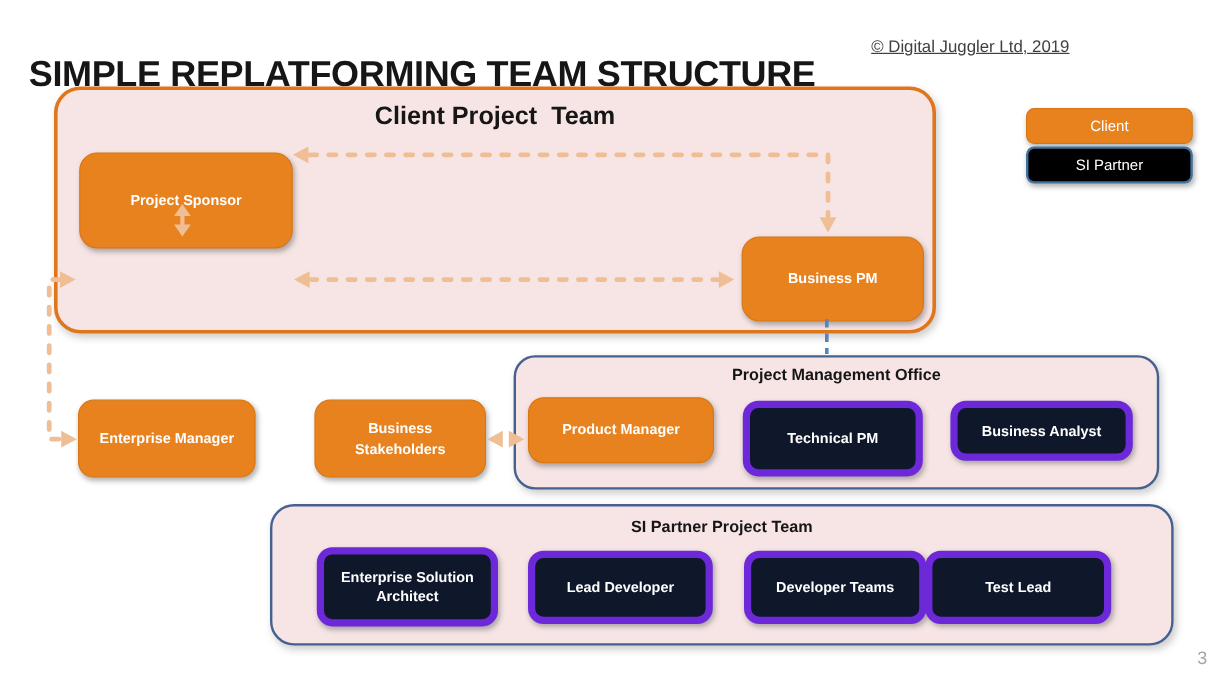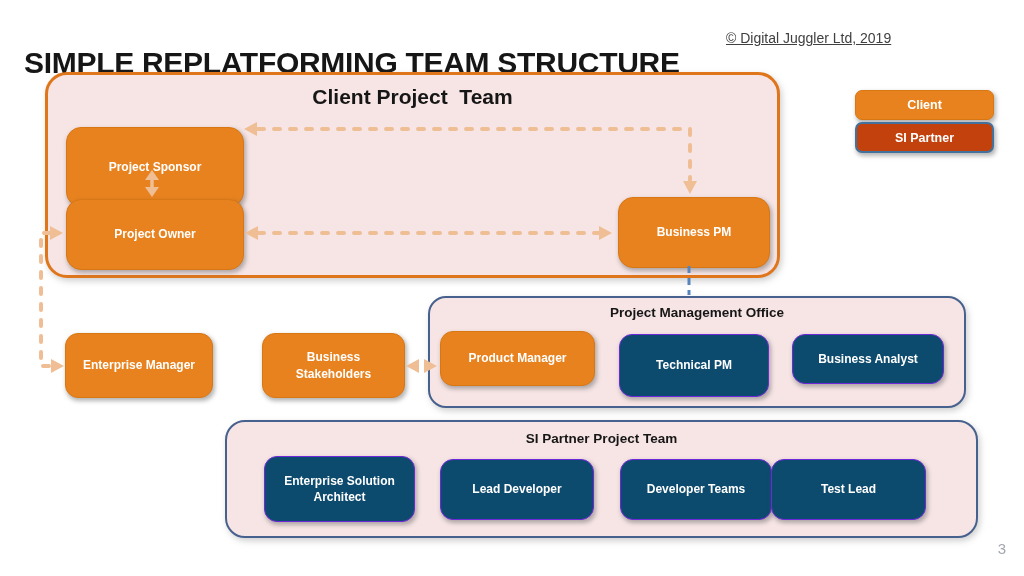--- a/index.html
+++ b/index.html
@@ -27,45 +27,45 @@
   }
 
   
   .node {
     position:absolute; display:flex; align-items:center; justify-content:center;
     text-align:center; color:#ffffff; font-weight:700; font-size:12px;
     line-height:1.35; border-radius:13px; padding:4px 10px;
     box-shadow:1.5px 2.5px 4px rgba(90,90,90,0.45);
   }
   .node.orange { background:#E8821E; border:1px solid #d97713; }
-  .node.blue   { background:#0c4a6e; border:1px solid #6d28d9;align-items:center; }
+  .node.blue   { background:#0f172a; border:6px solid #6d28d9;align-items:center; }
 
   
   .group {
     position:absolute; border-radius:22px; background:#F7E5E5;
     box-shadow:2px 3px 6px rgba(120,120,120,0.35);
   }
   .group.orange-border { border:3px solid #E0761C; }
   .group.blue-border   { border:2.5px solid #47618E; }
   .group-title {
     position:absolute; left:0; right:0; text-align:center;
     color:#161616; font-weight:700; white-space:pre;
   }
   .group-title.big   { top:10px; font-size:21px; }
   .group-title.small { top:7px;  font-size:13.5px; }
 
   
   .legend-item {
     position:absolute; display:flex; align-items:center; justify-content:center;
-    color:#ffffff; font-weight:700; font-size:12.5px; border-radius:7px;
+    color:#ffffff; font-weight:400; font-size:12.5px; border-radius:7px;
     box-shadow:1.5px 2.5px 4px rgba(90,90,90,0.45);
     text-align:right;
   }
   .legend-item.orange { background:#E8821E; border:1px solid #d97713; }
-  .legend-item.blue   { background:#c2410c; border:2px solid #41719C; }
+  .legend-item.blue   { background:#000000; border:2px solid #41719C; }
 
   svg.connectors { position:absolute; inset:0; pointer-events:none; z-index:6; }
 </style>
 </head>
 <body>
 
 <div class="stage">
 
   <div class="slide-title">SIMPLE REPLATFORMING TEAM STRUCTURE</div>
   <div class="copyright">© Digital Juggler Ltd, 2019</div>
@@ -74,23 +74,20 @@
     <span>Client</span>
   </div>
   <div class="legend-item blue" style="left:855px; top:122px; width:139px; height:31px;">
     <span>SI Partner</span>
   </div>
 
   <div class="group orange-border" style="left:45px; top:72px; width:735px; height:206px;">
     <div class="group-title big">Client Project  Team</div>
     <div class="node orange" style="left:18px; top:16px; width:178px; height:80px; border-radius:15px;margin-top:36px;">
       <span>Project Sponsor</span>
-    </div>
-    <div class="node orange" style="left:18px; top:124px; width:178px; height:71px; border-radius:15px;">
-      <span>Project Owner</span>
     </div>
     <div class="node orange" style="left:570px; top:122px; width:152px; height:71px; border-radius:15px;">
       <span>Business PM</span>
     </div>
   </div>
 
   <div class="node orange" style="left:65px; top:333px; width:148px; height:65px;">
     <span>Enterprise Manager</span>
   </div>
   <div class="node orange" style="left:262px; top:333px; width:143px; height:65px;">

